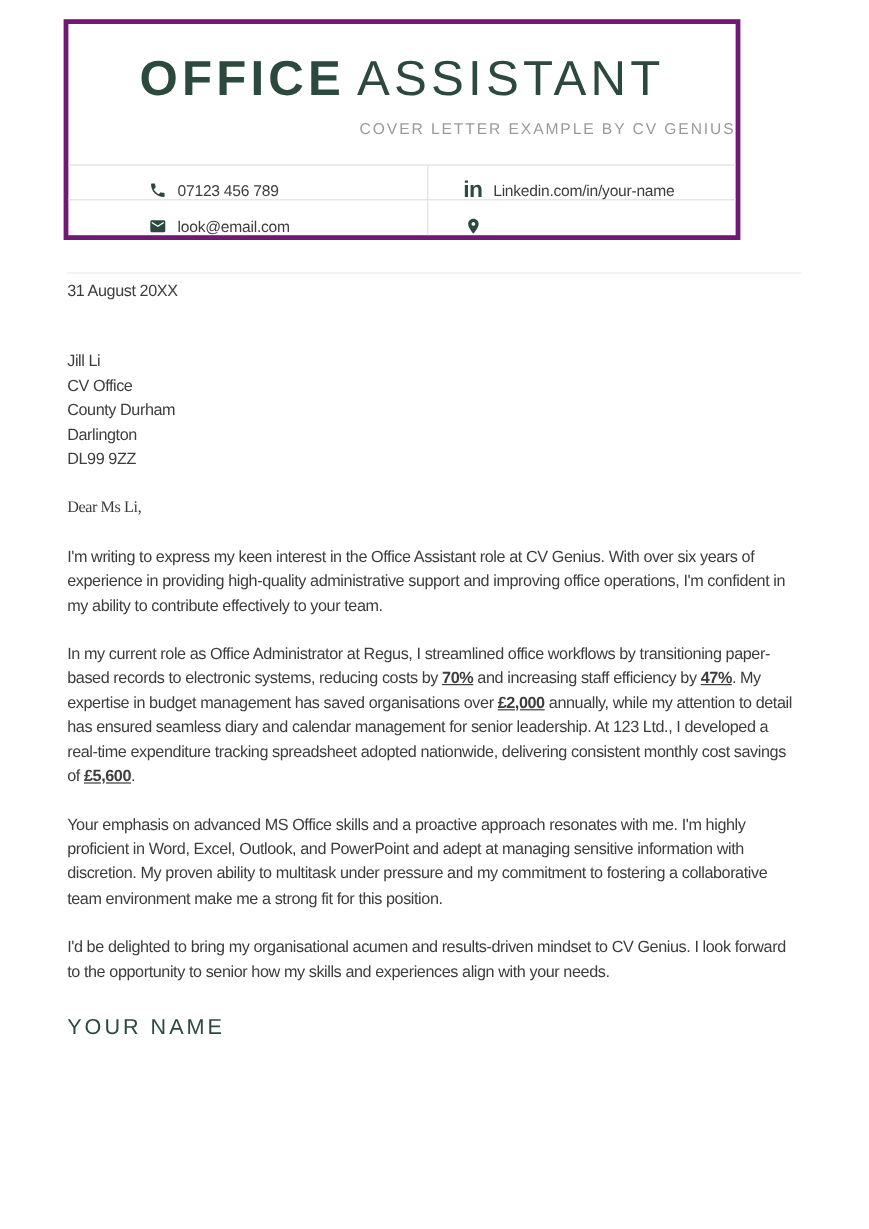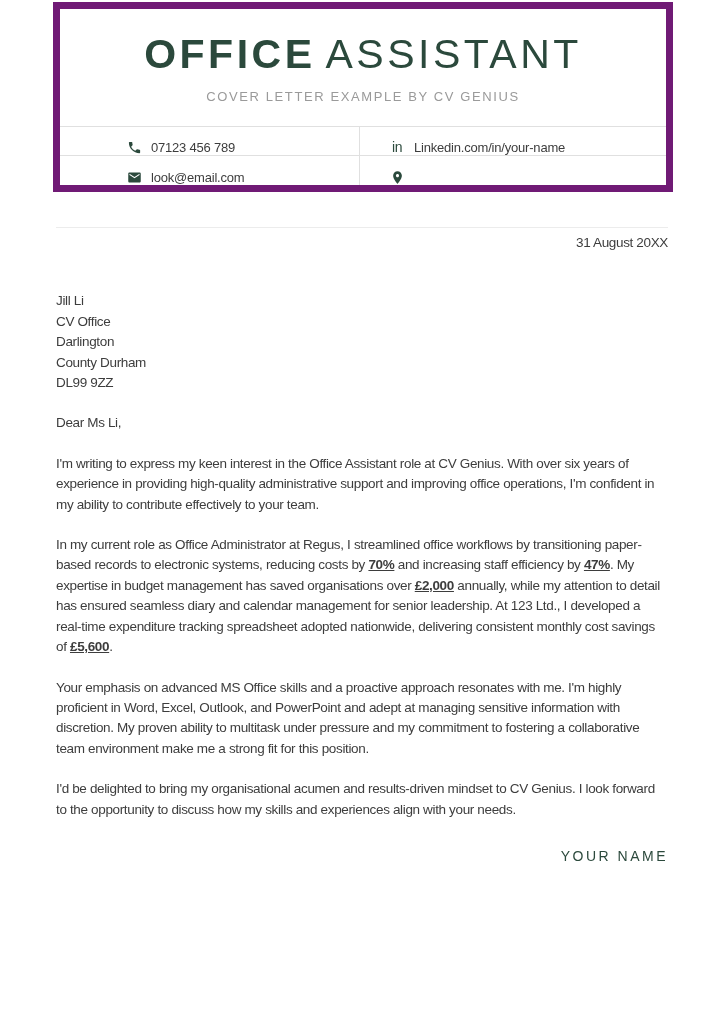--- a/index.html
+++ b/index.html
@@ -7,38 +7,38 @@
     position:relative;
     width:724px; height:1024px;
     background:#ffffff;
     font-family:"Liberation Sans","DejaVu Sans",sans-serif;
     color:#3d3d3d;
     overflow:hidden;
   }
 
   
   .header-box {
-    position:absolute; left:53px; top:2px; width:620px;
-    border:7px solid #701a75;
+    position:absolute; left:53px; top:16px; width:564px;
+    border:4px solid #701a75;
     box-sizing:border-box;
     background:#ffffff;
   }
   .title-line {
     text-align:center;
     padding-top:24px;
     font-size:41px;
     line-height:1.05;
     letter-spacing:3.5px;
     color:#2b493c;
     white-space:nowrap;
   }
   .title-strong { font-weight:bold; margin-right:10px; }
   .title-light  { font-weight:normal; }
   .subtitle {
-    text-align:center;
+    text-align:right;
     margin-top:13px;
     padding-bottom:22px;
     font-size:13px;
     letter-spacing:1.6px;
     color:#9a9a9a;
   }
 
   
   .contact-grid {
     display:grid;
@@ -57,49 +57,47 @@
   .contact-cell.c-right { padding-left:29px; }
   .contact-cell.r-top   { border-bottom:1px solid #e0e0e0; }
   .cicon {
     width:16px; height:16px;
     margin-right:9px;
     display:inline-flex; align-items:center; justify-content:center;
     color:#2b493c; flex:0 0 auto;
   }
   .cicon svg { width:15px; height:15px; fill:#2b493c; }
   .li-glyph {
-    font-weight:normal; font-size:14px; letter-spacing:-0.5px;
+    font-weight:bold; font-size:19px; letter-spacing:-0.5px;
     color:#2b493c; line-height:1;
   }
 
   
   .letter-body {
     position:absolute; left:56px; top:227px; width:612px;
     font-size:13.5px;
     line-height:20.4px;
     letter-spacing:-0.35px;
     color:#3d3d3d;
   }
   .date-row {
     border-top:1px solid #ececec;
     padding-top:5px;
-    text-align:right;
   }
   .recipient { margin-top:38px; }
-  .salutation { margin:21px 0 0 0; }
+  .salutation { margin:21px 0 0 0;font-family:Liberation Serif, serif; }
   .letter-body p { margin:20px 0 0 0; }
   .letter-body b { font-weight:bold;text-decoration:underline; }
   .closing { margin-top:20px; }
   .signature {
     margin-top:26px;
-    font-size:14px;
+    font-size:18px;
     letter-spacing:2.5px;
     color:#2b493c;
     font-weight:normal;
-    text-align:right;
   }
 </style>
 </head>
 <body>
 
 <div class="page">
 
   <header class="header-box">
     <div class="title-line">
       <span class="title-strong">OFFICE</span><span class="title-light">ASSISTANT</span>
@@ -146,30 +144,30 @@
 
   <main class="letter-body">
 
     <div class="date-row">
       <span>31 August 20XX</span>
     </div>
 
     <div class="recipient">
       <div>Jill Li</div>
       <div>CV Office</div>
+      <div>County Durham</div>
       <div>Darlington</div>
-      <div>County Durham</div>
       <div>DL99 9ZZ</div>
     </div>
 
     <p class="salutation">Dear Ms Li,</p>
 
     <p><span>I'm writing to express my keen interest in the Office Assistant role at CV Genius. With over six years of experience in providing high-quality administrative support and improving office operations, I'm confident in my ability to contribute effectively to your team.</span></p>
     <p><span>In my current role as Office Administrator at Regus, I streamlined office workflows by transitioning paper-based records to electronic systems, reducing costs by </span><b>70%</b><span> and increasing staff efficiency by </span><b>47%</b><span>. My expertise in budget management has saved organisations over </span><b>£2,000</b><span> annually, while my attention to detail has ensured seamless diary and calendar management for senior leadership. At 123 Ltd., I developed a real-time expenditure tracking spreadsheet adopted nationwide, delivering consistent monthly cost savings of </span><b>£5,600</b><span>.</span></p>
     <p><span>Your emphasis on advanced MS Office skills and a proactive approach resonates with me. I'm highly proficient in Word, Excel, Outlook, and PowerPoint and adept at managing sensitive information with discretion. My proven ability to multitask under pressure and my commitment to fostering a collaborative team environment make me a strong fit for this position.</span></p>
-    <p><span>I'd be delighted to bring my organisational acumen and results-driven mindset to CV Genius. I look forward to the opportunity to discuss how my skills and experiences align with your needs.</span></p>
+    <p><span>I'd be delighted to bring my organisational acumen and results-driven mindset to CV Genius. I look forward to the opportunity to senior how my skills and experiences align with your needs.</span></p>
 
 
     <div class="signature">YOUR NAME</div>
 
   </main>
 
 </div>
 
 </body></html>

